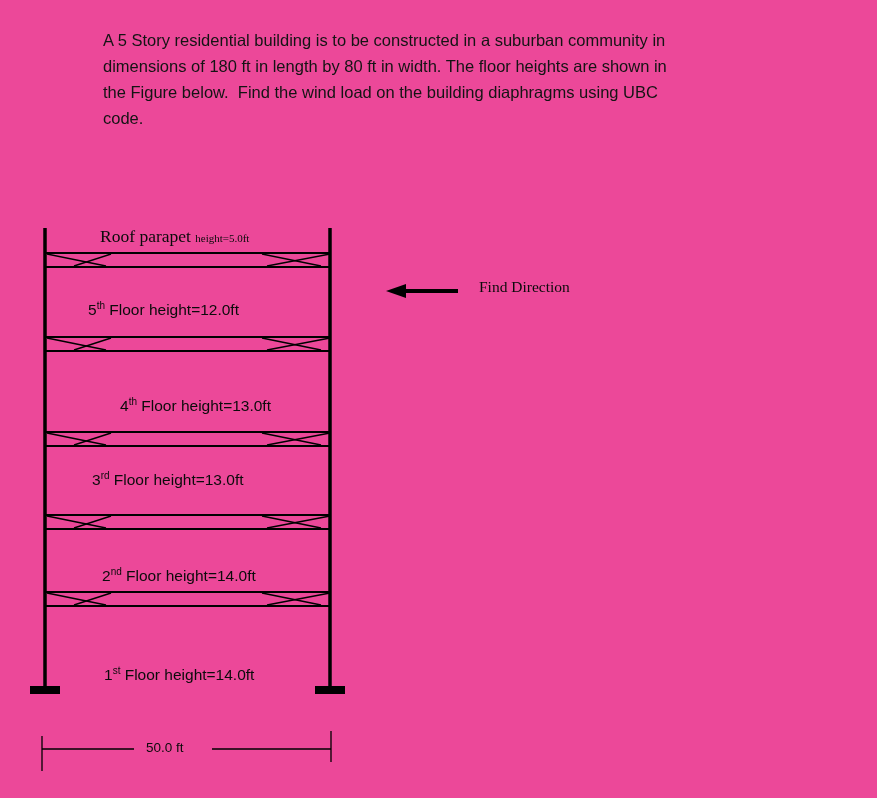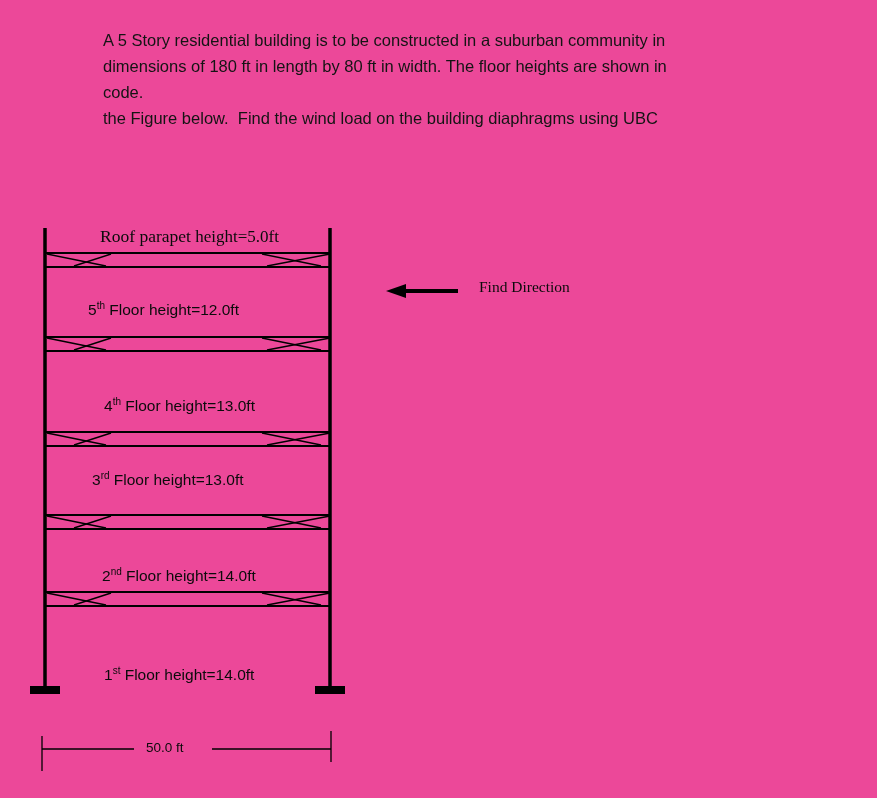--- a/index.html
+++ b/index.html
@@ -45,32 +45,32 @@
     white-space: nowrap;
     color: #0b0b0b;
   }
   .roof-label {
     left: 100px;
     top: 226px;
     font-family: "Liberation Serif", serif;
     font-size: 17.5px;
   }
   .roof-label .detail {
-    font-size: 17px;
+    font-size: 11px;
   }
   .floor-label {
     font-family: "Liberation Sans", sans-serif;
     font-size: 15.5px;
   }
   .floor-label sup {
     font-size: 10px;
     line-height: 0;
   }
   .fl-5 { left: 88px; top: 301px; }
-  .fl-4 { left: 104px; top: 397px; }
+  .fl-4 { left: 120px; top: 397px; }
   .fl-3 { left: 92px; top: 471px; }
   .fl-2 { left: 102px; top: 567px; }
   .fl-1 { left: 104px; top: 666px; }
   .wind-label {
     left: 479px;
     top: 278px;
     font-family: "Liberation Serif", serif;
     font-size: 15.5px;
   }
   .dim-label {
@@ -81,22 +81,22 @@
   }
 </style>
 </head>
 <body>
 
 <div class="page">
 
   <div class="problem">
     <div class="problem-line">A 5 Story residential building is to be constructed in a suburban community in</div>
     <div class="problem-line">dimensions of 180 ft in length by 80 ft in width. The floor heights are shown in</div>
+    <div class="problem-line">the Figure below.  Find the wind load on the building diaphragms using UBC</div>
     <div class="problem-line">code.</div>
-    <div class="problem-line">the Figure below.  Find the wind load on the building diaphragms using UBC</div>
   </div>
 
   <div class="figure">
 
     <svg class="drawing" width="877" height="798" viewBox="0 0 877 798" stroke="#000000" fill="none" stroke-linecap="butt">
 
       <g>
         <line x1="45" y1="228" x2="45" y2="691" stroke-width="3.5"></line>
       </g>
       <g>

